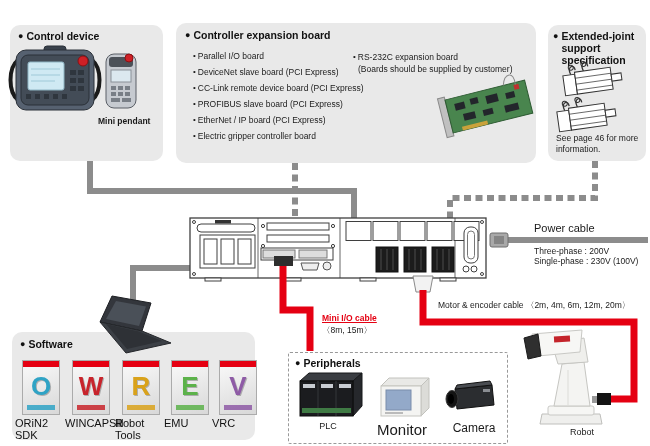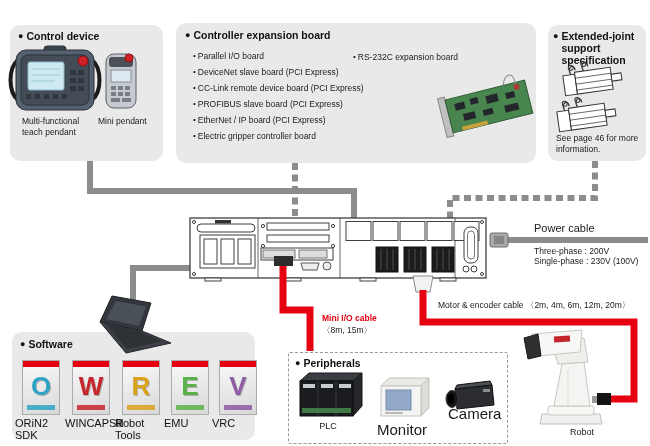--- a/index.html
+++ b/index.html
@@ -10,44 +10,42 @@
   .hdr{position:absolute;display:flex;gap:3px;align-items:flex-start;
        font-weight:bold;font-size:10.5px;line-height:1.15;color:#111;}
   .hdr .dot{font-size:9px;line-height:1.4;}
   .lbl{position:absolute;font-size:8.5px;line-height:1.25;color:#1a1a1a;white-space:pre-line;}
   .lbl.center{text-align:center;}
   .li{position:absolute;display:flex;gap:2px;font-size:8.5px;line-height:1.2;color:#1a1a1a;white-space:nowrap;}
   .li .d{font-size:8px;}
   #title{position:absolute;left:10px;top:4px;font-size:13px;font-weight:bold;color:#101010;}
   svg.art{position:absolute;left:0;top:0;z-index:5;pointer-events:none;}
   .flt{z-index:6;}
-  .red-text{color:#e50012;font-weight:bold;}
+  .red-text{color:#e50012;font-weight:bold;text-decoration:underline;}
   
   .pkg{position:absolute;width:38px;height:55px;top:28px;display:flex;flex-direction:column;
        background:linear-gradient(160deg,#fafafa,#d8d8d8);border:1px solid #ababab;box-sizing:border-box;z-index:2;}
   .pkg-band{height:6px;width:100%;}
   .pkg-letter{flex:1;display:flex;align-items:center;justify-content:center;
               font-size:26px;font-weight:bold;text-shadow:1px 1px 0 rgba(0,0,0,0.25);}
   .pkg-strip{height:5px;margin:0 4px 4px 4px;opacity:0.85;}
   .pkg-label{position:absolute;top:85px;width:52px;text-align:left;font-size:11px;color:#111;z-index:2;}
 </style>
 </head>
 <body>
 
 <div id="stage">
 
 
   <div class="box" style="left:10px;top:25px;width:153px;height:136px;">
     <div class="hdr" style="left:8px;top:5px;">
       <span class="dot">●</span>
       <span>Control device</span>
     </div>
-    <div class="lbl" style="left:12px;top:91px;width:74px;">Multi-functional
-teach pendant</div>
-    <div class="lbl" style="left:88px;top:91px;width:60px;">Mini pendant</div>
+    <div class="lbl" style="left:88px;top:91px;width:60px;font-weight:bold;">Mini pendant</div>
   </div>
 
   <div class="box" style="left:176px;top:23px;width:360px;height:140px;">
     <div class="hdr" style="left:9px;top:6px;">
       <span class="dot">●</span>
       <span>Controller expansion board</span>
     </div>
     <div class="li" style="left:17px;top:28px;">
         <span class="d">•</span>
         <span>Parallel I/O board</span>
@@ -69,20 +67,21 @@
         <span>EtherNet / IP board (PCI Express)</span>
       </div>
     <div class="li" style="left:17px;top:108px;">
         <span class="d">•</span>
         <span>Electric gripper controller board</span>
       </div>
     <div class="li" style="left:177px;top:29px;">
         <span class="d">•</span>
         <span>RS-232C expansion board</span>
       </div>
+    <div class="lbl" style="left:182px;top:41px;width:160px;">(Boards should be supplied by customer)</div>
   </div>
 
   <div class="box" style="left:548px;top:25px;width:98px;height:136px;">
     <div class="hdr" style="left:5px;top:5px;width:88px;">
       <span class="dot">●</span>
       <span>Extended-joint support specification</span>
     </div>
     <div class="lbl" style="left:8px;top:108px;width:84px;">See page 46 for more information.</div>
   </div>
 
@@ -123,21 +122,21 @@
     <div class="pkg-label" style="left:200px;">VRC</div>
   </div>
 
   <div class="box dashed" style="left:288px;top:352px;width:218px;height:90px;">
     <div class="hdr" style="left:6px;top:4px;">
       <span class="dot">●</span>
       <span>Peripherals</span>
     </div>
     <div class="lbl center" style="left:12px;top:68px;width:54px;font-size:9px;">PLC</div>
     <div class="lbl center" style="left:87px;top:68px;width:52px;font-size:15px;">Monitor</div>
-    <div class="lbl center" style="left:159px;top:52px;width:52px;font-size:15px;">Camera</div>
+    <div class="lbl center" style="left:159px;top:68px;width:52px;font-size:12px;">Camera</div>
   </div>
 
   <div class="lbl flt" style="left:534px;top:222px;font-size:11px;">Power cable</div>
   <div class="lbl flt" style="left:534px;top:246px;">Three-phase : 200V</div>
   <div class="lbl flt" style="left:534px;top:256px;">Single-phase : 230V (100V)</div>
   <div class="lbl flt" style="left:438px;top:300px;width:205px;">Motor &amp; encoder cable 〈2m, 4m, 6m, 12m, 20m〉</div>
   <div class="lbl flt red-text" style="left:322px;top:313px;">Mini I/O cable</div>
   <div class="lbl flt" style="left:322px;top:325px;">〈8m, 15m〉</div>
   <div class="lbl flt center" style="left:554px;top:427px;width:56px;font-size:9px;">Robot</div>
 

